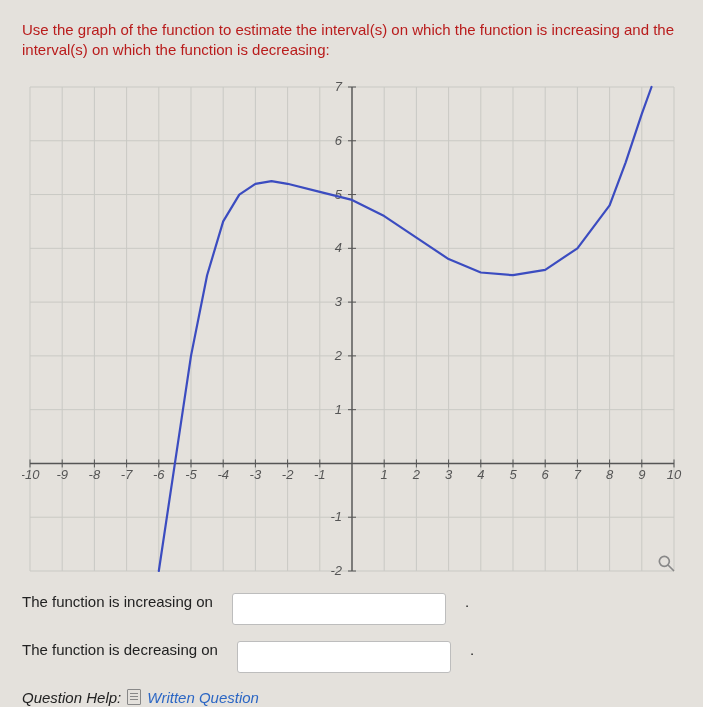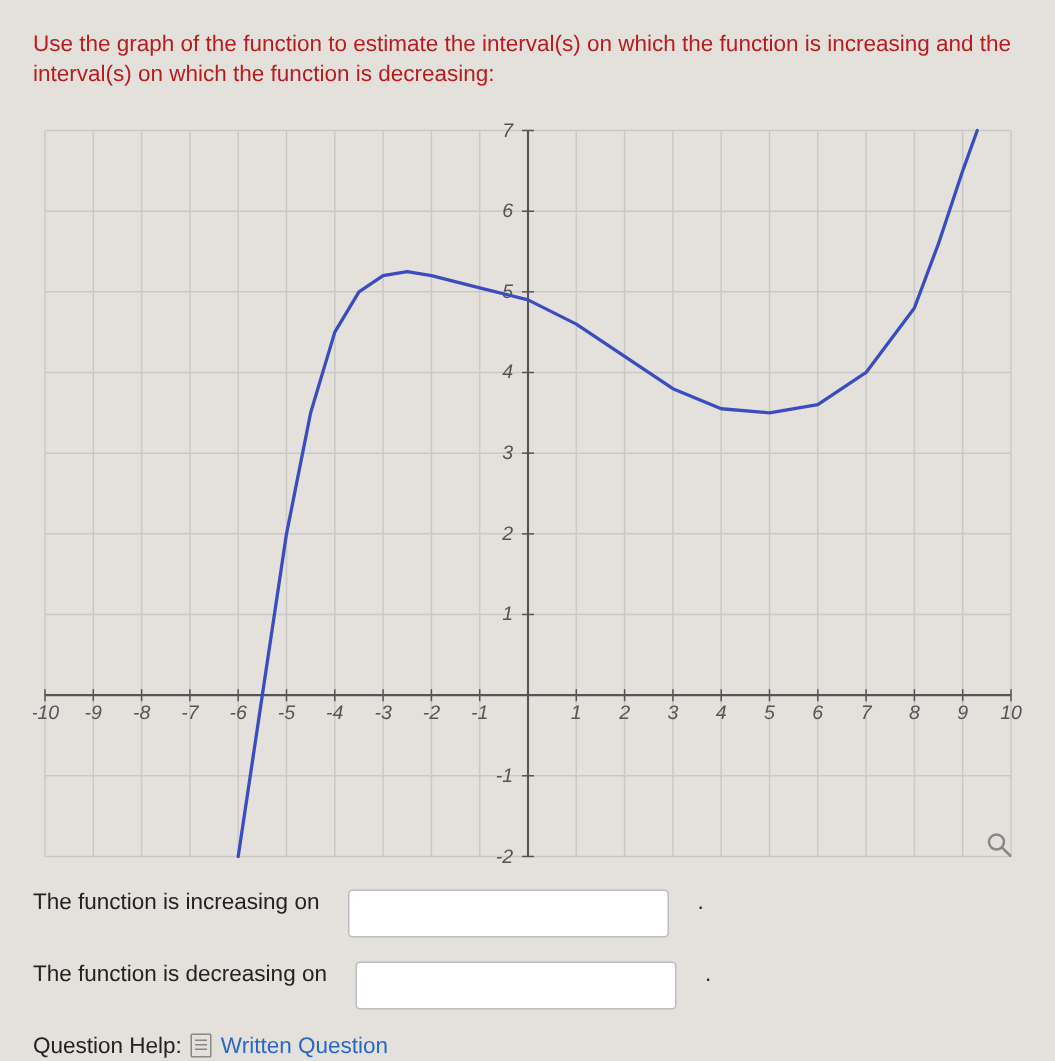--- a/index.html
+++ b/index.html
@@ -38,20 +38,21 @@
     border-radius: 3px;
     background: #fff;
     padding: 2px 6px;
     font-size: 14px;
   }
   .qhelp {
     font-size: 15px;
     display:flex;
     align-items:center;
     gap:6px;
+    font-style:italic;
   }
   .qhelp a {
     color: #2b66c4;
     text-decoration: none;
   }
   .doc-icon {
     display:inline-block;
     width:12px;
     height:14px;
     border:1px solid #888;

